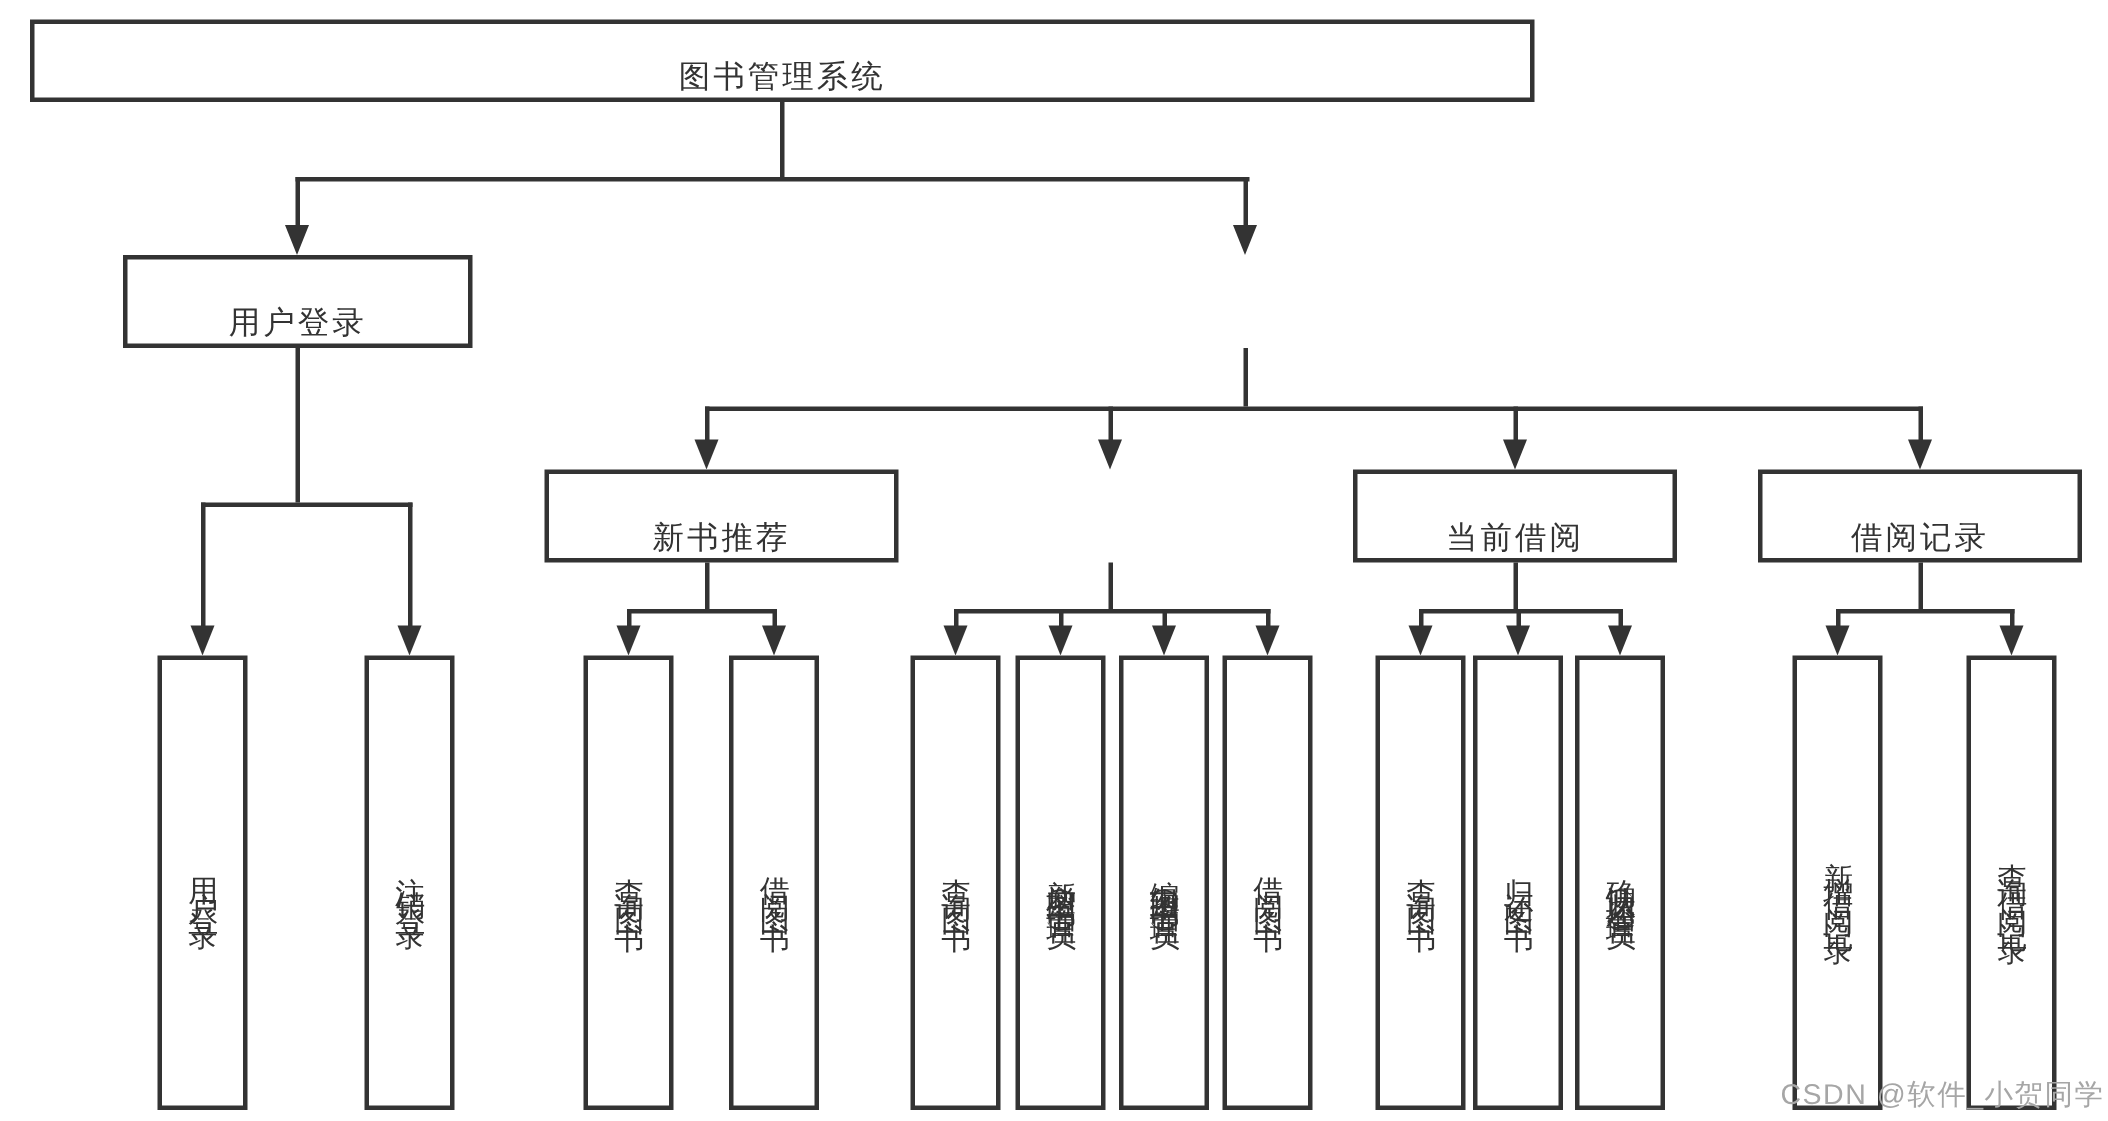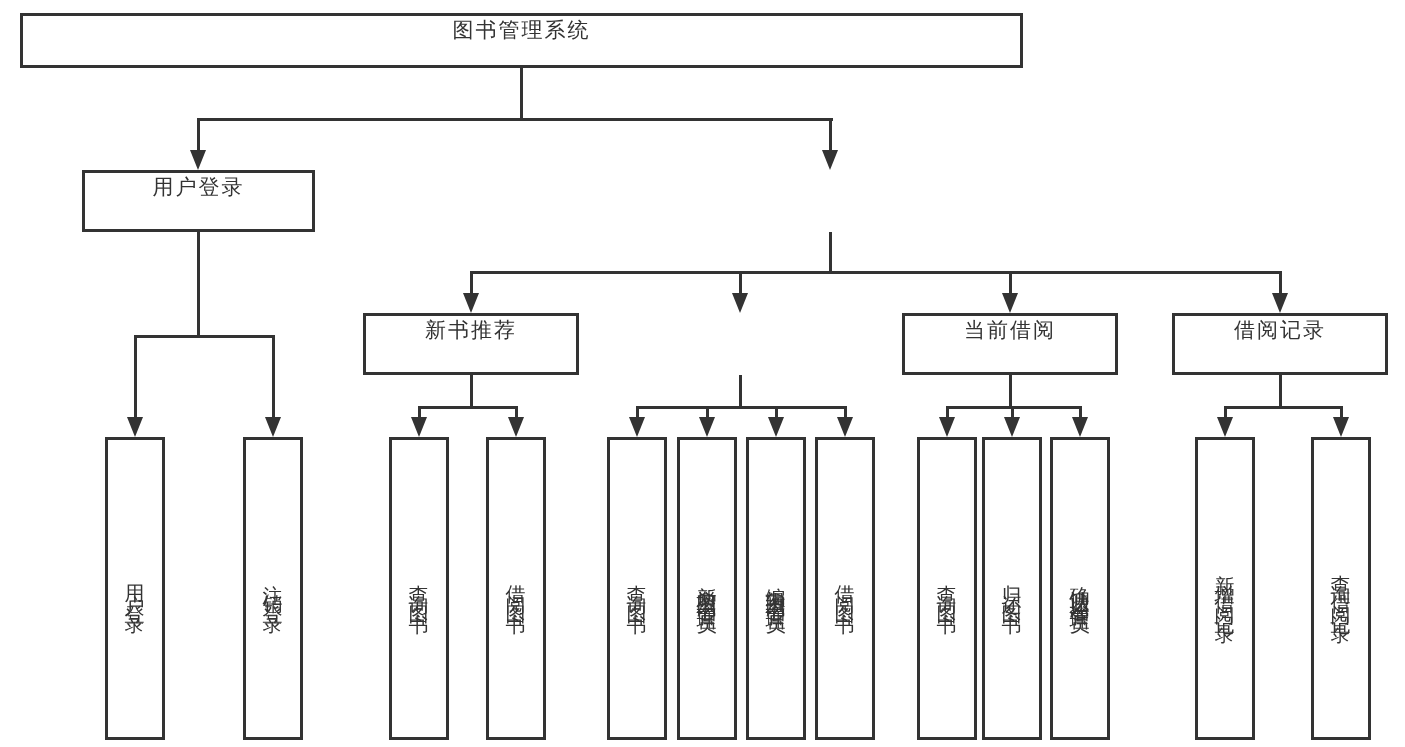--- a/index.html
+++ b/index.html
@@ -14,21 +14,21 @@
     width:1405px;height:747px;
     background:var(--background);
     font-family:"Liberation Sans","DejaVu Sans",sans-serif;
     overflow:hidden;
   }
   .node{
     position:absolute;
     box-sizing:border-box;
     border:3px solid var(--line);
     background:#fff;
-    display:flex;align-items:flex-start;justify-content:center;
+    display:flex;align-items:flex-end;justify-content:center;
     color:var(--text);
   }
   .node .lbl{
     font-size:21px;
     letter-spacing:2px;
     color:var(--text);
     white-space:nowrap;
   }
   .leaf{
     position:absolute;
@@ -96,21 +96,21 @@
   <div class="hline" style="left:470px;top:271px;width:812px;"></div>
   <div class="vline" style="left:470px;top:271px;height:24px;"></div>
   <div class="arrow" style="left:463px;top:293px;"></div>
   <div class="vline" style="left:739px;top:271px;height:24px;"></div>
   <div class="arrow" style="left:732px;top:293px;"></div>
   <div class="vline" style="left:1009px;top:271px;height:24px;"></div>
   <div class="arrow" style="left:1002px;top:293px;"></div>
   <div class="vline" style="left:1279px;top:271px;height:24px;"></div>
   <div class="arrow" style="left:1272px;top:293px;"></div>
 
-  <div class="node" style="left:363px;top:313px;width:216px;height:62px;">
+  <div class="node" style="left:363px;top:313px;width:236px;height:62px;">
     <span class="lbl">新书推荐</span>
   </div>
   <div class="node" style="left:902px;top:313px;width:216px;height:62px;">
     <span class="lbl">当前借阅</span>
   </div>
   <div class="node" style="left:1172px;top:313px;width:216px;height:62px;">
     <span class="lbl">借阅记录</span>
   </div>
 
   <div class="vline" style="left:470px;top:375px;height:31px;"></div>
@@ -184,14 +184,15 @@
     <span class="vlbl tight">确认归还（管理员）</span>
   </div>
 
   <div class="leaf" style="left:1195px;">
     <span class="vlbl">新增借阅记录</span>
   </div>
   <div class="leaf" style="left:1311px;">
     <span class="vlbl">查询借阅记录</span>
   </div>
 
+  <div class="watermark">CSDN @软件_小贺同学</div>
 
 </div>
 
 </body></html>

